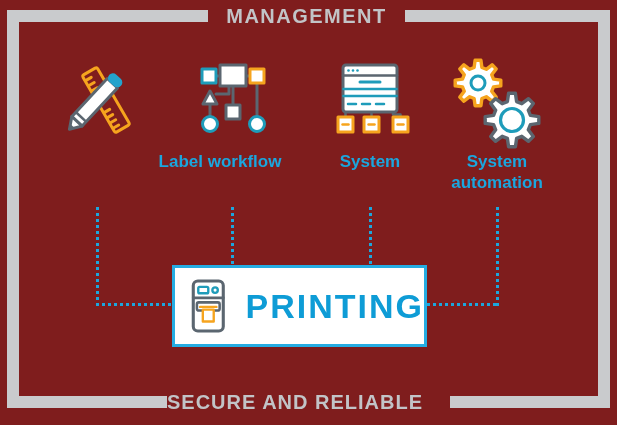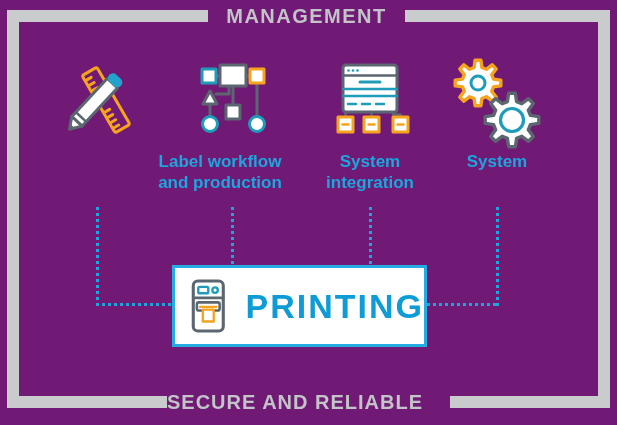--- a/index.html
+++ b/index.html
@@ -1,17 +1,17 @@
 <!DOCTYPE html>
 <html><head>
 <meta charset="utf-8">
 <style>
   html,body{margin:0;padding:0;background:#ffffff;}
   #canvas{
-    position:relative;width:617px;height:425px;background:#701a75;overflow:hidden;
+    position:relative;width:617px;height:425px;background:#7f1d1d;overflow:hidden;
     font-family:"Liberation Sans", sans-serif;
   }
   .abs{position:absolute;}
   
   .frame-bar{position:absolute;background:#c9cbcd;}
   .frame-caption{
     position:absolute;color:#c2c4c7;font-weight:bold;font-size:20px;
     letter-spacing:1.5px;text-align:center;line-height:24px;white-space:nowrap;
   }
   
@@ -116,28 +116,27 @@
 
   <svg class="abs" style="left:447px;top:42px;" width="100" height="108" viewBox="0 0 100 108">
     <path fill="#ffffff" stroke="#f6a41e" stroke-width="3.4" stroke-linejoin="round" d="M27.1 25.5 L28.1 18.2 L33.9 18.2 L34.9 25.5 L39.3 27.3 L45.1 22.8 L49.2 26.9 L44.7 32.7 L46.5 37.1 L53.8 38.1 L53.8 43.9 L46.5 44.9 L44.7 49.3 L49.2 55.1 L45.1 59.2 L39.3 54.7 L34.9 56.5 L33.9 63.8 L28.1 63.8 L27.1 56.5 L22.7 54.7 L16.9 59.2 L12.8 55.1 L17.3 49.3 L15.5 44.9 L8.2 43.9 L8.2 38.1 L15.5 37.1 L17.3 32.7 L12.8 26.9 L16.9 22.8 L22.7 27.3 Z"></path>
     <circle cx="31" cy="41" r="7" fill="#ffffff" stroke="#1e9cba" stroke-width="3"></circle>
     <path fill="#ffffff" stroke="#5b6670" stroke-width="3.4" stroke-linejoin="round" d="M60.4 59.6 L61.6 51.2 L68.4 51.2 L69.6 59.6 L74.8 61.7 L81.5 56.7 L86.3 61.5 L81.3 68.2 L83.4 73.4 L91.8 74.6 L91.8 81.4 L83.4 82.6 L81.3 87.8 L86.3 94.5 L81.5 99.3 L74.8 94.3 L69.6 96.4 L68.4 104.8 L61.6 104.8 L60.4 96.4 L55.2 94.3 L48.5 99.3 L43.7 94.5 L48.7 87.8 L46.6 82.6 L38.2 81.4 L38.2 74.6 L46.6 73.4 L48.7 68.2 L43.7 61.5 L48.5 56.7 L55.2 61.7 Z"></path>
     <circle cx="65" cy="78" r="11.5" fill="#ffffff" stroke="#1e9cba" stroke-width="3.2"></circle>
   </svg>
 
   <div class="feature-label" style="left:140px;">
     <span>Label workflow</span><br>
-    <span>and production</span>
   </div>
   <div class="feature-label" style="left:290px;">
     <span>System</span><br>
-    <span>integration</span>
   </div>
   <div class="feature-label" style="left:417px;">
     <span>System</span><br>
+    <span>automation</span>
   </div>
 
   <div class="dot-v" style="left:95.5px;top:207px;height:99px;"></div>
   <div class="dot-h" style="left:95.5px;top:302.5px;width:77px;"></div>
   <div class="dot-v" style="left:230.5px;top:207px;height:58px;"></div>
   <div class="dot-v" style="left:368.5px;top:207px;height:58px;"></div>
   <div class="dot-v" style="left:495.5px;top:207px;height:99px;"></div>
   <div class="dot-h" style="left:427px;top:302.5px;width:71.5px;"></div>
 
   <div class="printing-box">

